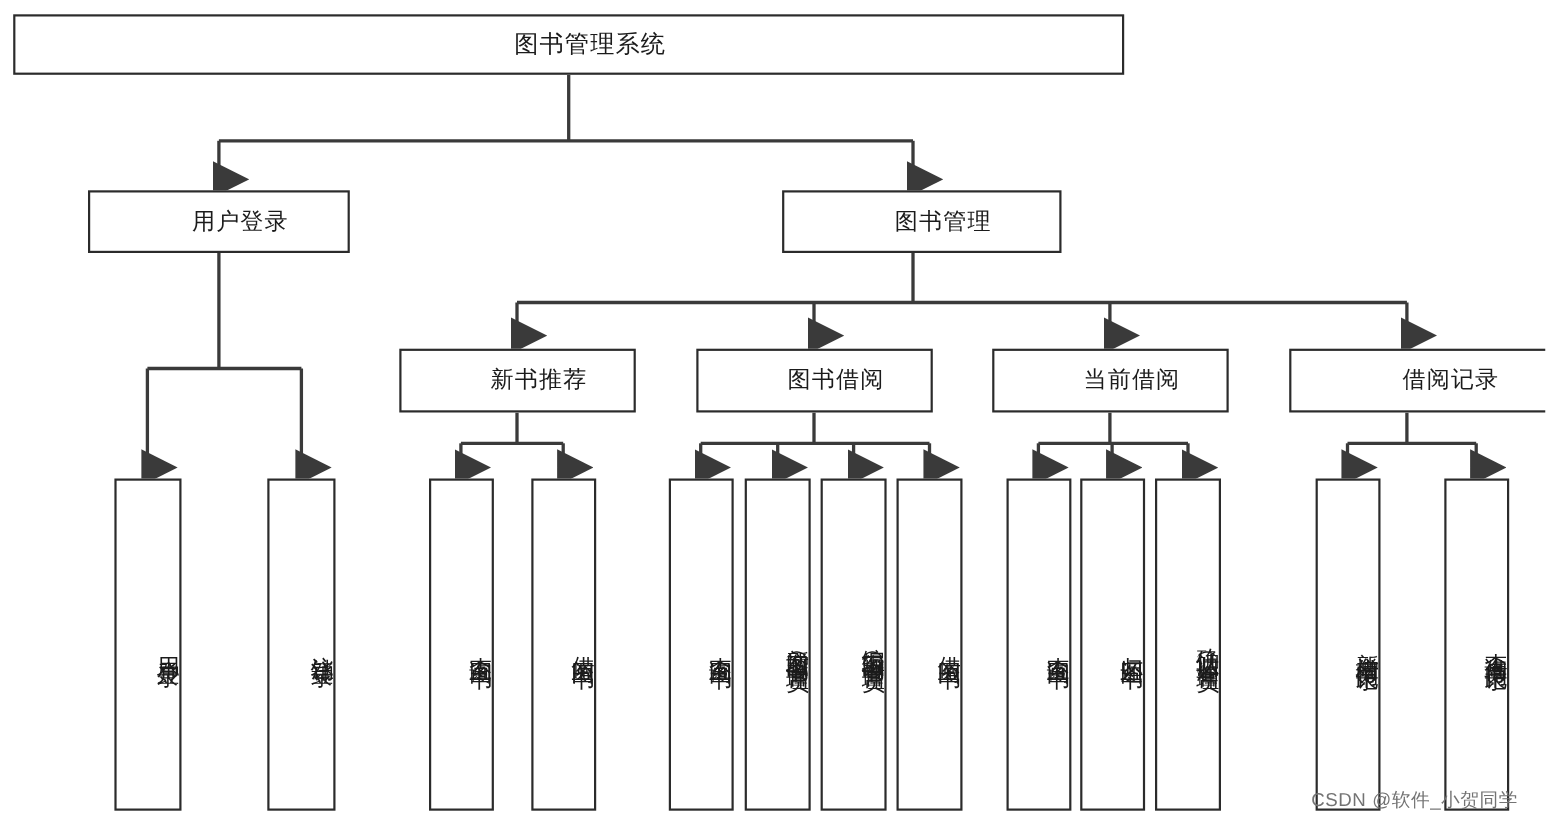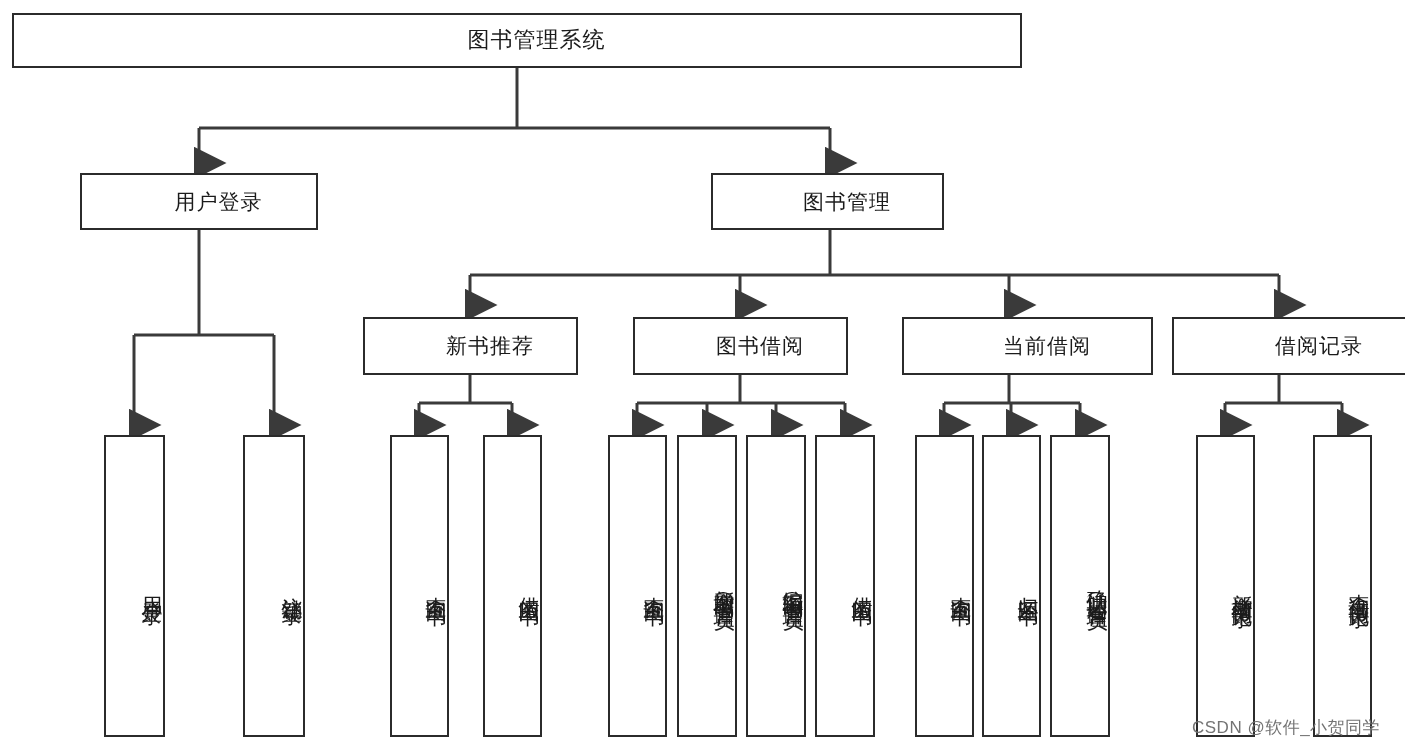--- a/index.html
+++ b/index.html
@@ -131,33 +131,33 @@
   </svg>
 
   <div class="node horiz root" style="left:12px; top:13px; width:1010px; height:55px;">
     <span>图书管理系统</span>
   </div>
 
   <div class="node horiz" style="left:80px; top:173px; width:238px; height:57px;">
     <span>用户登录</span>
   </div>
 
-  <div class="node horiz" style="left:711px; top:173px; width:233px; height:57px;">
+  <div class="node horiz" style="left:711px; top:173px; width:254px; height:57px;">
     <span>图书管理</span>
   </div>
 
   <div class="node horiz" style="left:633px; top:317px; width:215px; height:58px;">
     <span>图书借阅</span>
   </div>
 
   <div class="node horiz" style="left:363px; top:317px; width:215px; height:58px;">
     <span>新书推荐</span>
   </div>
 
-  <div class="node horiz" style="left:902px; top:317px; width:251px; height:58px;">
+  <div class="node horiz" style="left:902px; top:317px; width:215px; height:58px;">
     <span>当前借阅</span>
   </div>
 
   <div class="node horiz" style="left:1172px; top:317px; width:255px; height:58px;">
     <span>借阅记录</span>
   </div>
 
   <div class="node vert" style="left:104px; top:435px; width:61px; height:302px;">
     <span>用户登录</span>
   </div>

